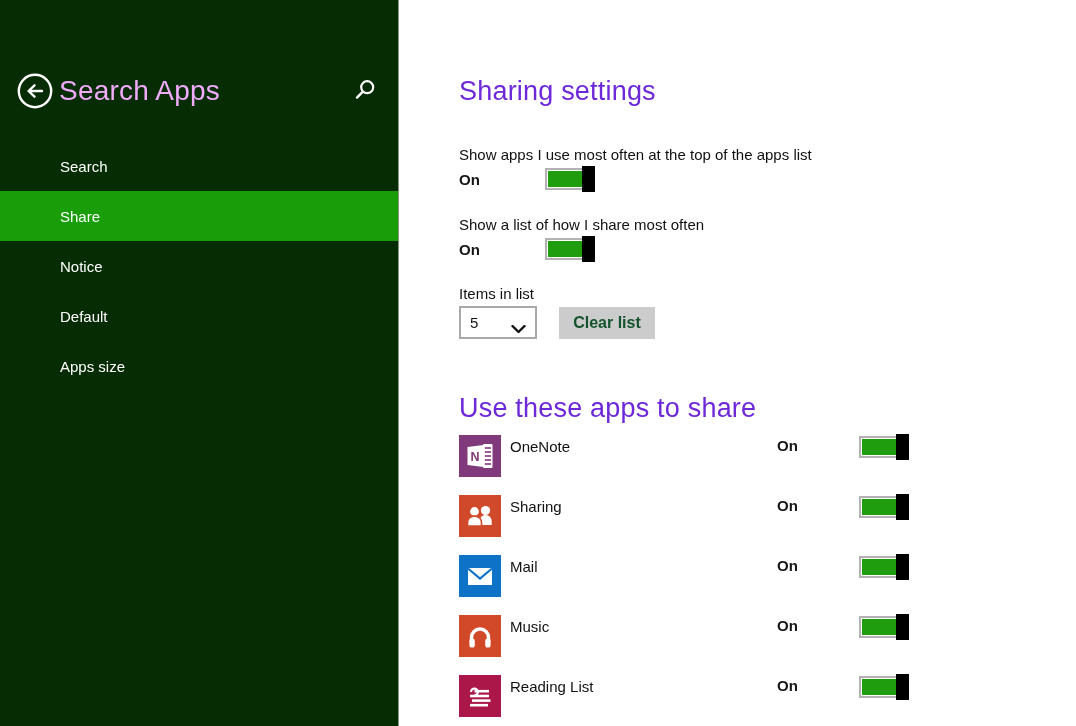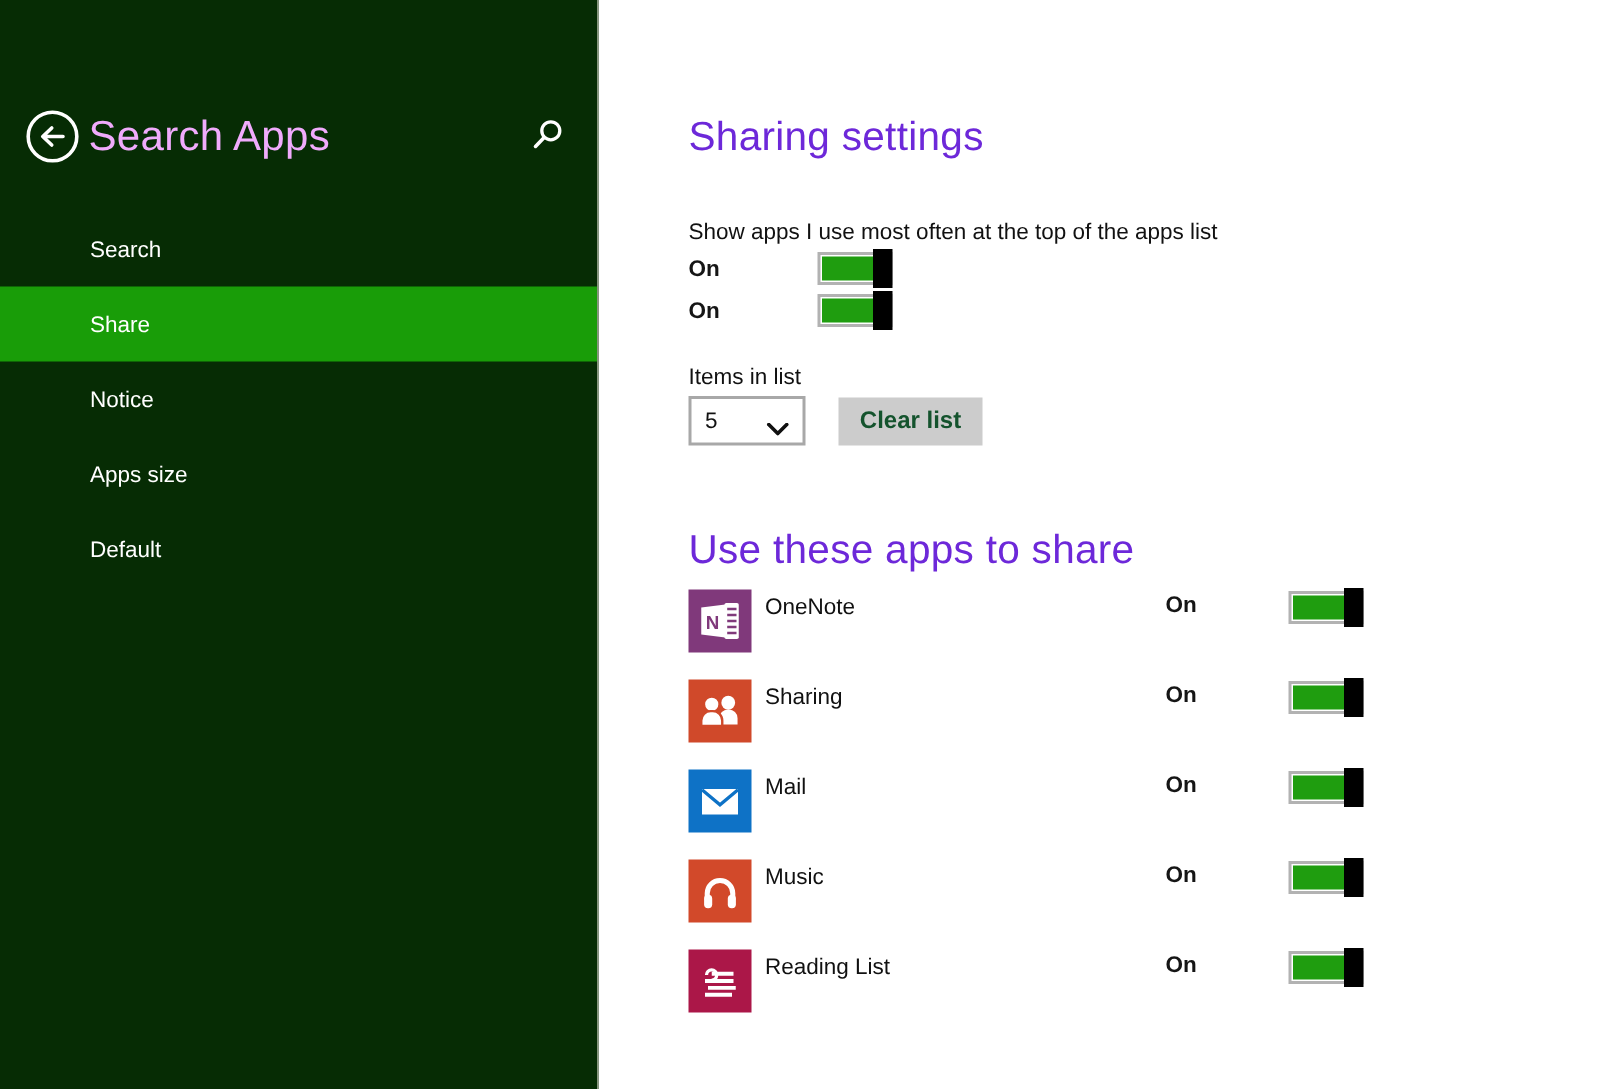--- a/index.html
+++ b/index.html
@@ -88,38 +88,39 @@
           <circle cx="14.2" cy="9.2" r="6" fill="none" stroke="#ffffff" stroke-width="2.2"></circle>
           <line x1="9.6" y1="13.9" x2="4" y2="19.6" stroke="#ffffff" stroke-width="2.4" stroke-linecap="round"></line>
         </svg>
       </span>
     </button>
 
     <div class="menu">
       <div class="menu-item">Search</div>
       <div class="menu-item selected">Share</div>
       <div class="menu-item">Notice</div>
+      <div class="menu-item">Default</div>
       <div class="menu-item">Apps size</div>
-      <div class="menu-item">Default</div>
     </div>
   </div>
 
   <div class="content">
 
     <h1 class="section-heading">Sharing settings</h1>
 
     <div class="setting-label">Show apps I use most often at the top of the apps list</div>
     <div class="toggle-row">
       <span class="on-label">On</span>
       <div class="toggle">
         <div class="fill"></div>
         <div class="thumb"></div>
       </div>
     </div>
 
+    <div class="setting-label tight">Show a list of how I share most often</div>
     <div class="toggle-row">
       <span class="on-label">On</span>
       <div class="toggle">
         <div class="fill"></div>
         <div class="thumb"></div>
       </div>
     </div>
 
     <div class="setting-label items">Items in list</div>
     <div class="controls-row">

